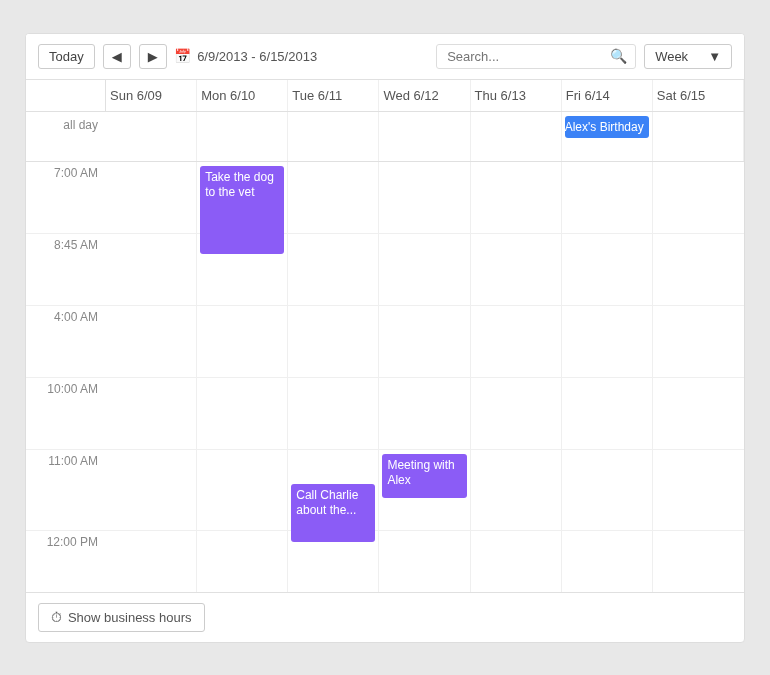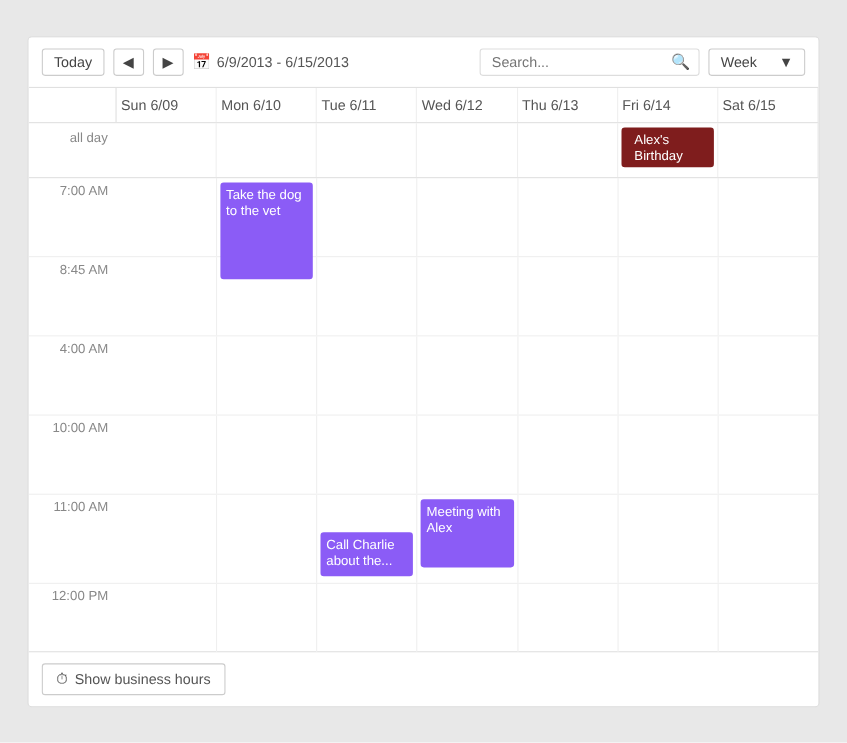--- a/index.html
+++ b/index.html
@@ -124,24 +124,24 @@
       color: #888;
       text-align: right;
       padding: 6px 8px 0 0;
     }
     .allday-cell {
       border-right: 1px solid #efefef;
       padding: 4px 3px;
       position: relative;
     }
     .allday-event {
-      background: #7f1d1d;
+      background: #3b82f6;
       color: #fff;
       font-size: 12px;
-      padding: 4px 12px;
+      padding: 4px 0;
       border-radius: 3px;
       cursor: pointer;
     }
 
     
     .time-rows {
       overflow-y: auto;
       max-height: 430px;
     }
     .time-row {
@@ -308,27 +308,27 @@
         <div class="time-cell"></div>
         <div class="time-cell"></div>
       </div>
 
       <div class="time-row" style="min-height:80px;">
         <div class="time-label">11:00 AM</div>
         <div class="time-cell"></div>
         <div class="time-cell"></div>
 
         <div class="time-cell" style="position:relative; min-height:80px;">
-          <div class="event-block" style="top:34px; height:40px;">
+          <div class="event-block" style="top:34px; height:58px;">
             Call Charlie about the...
           </div>
         </div>
 
         <div class="time-cell" style="position:relative;">
-          <div class="event-block" style="top:4px; height:62px;">
+          <div class="event-block" style="top:4px; height:44px;">
             Meeting with Alex
           </div>
         </div>
         <div class="time-cell"></div>
         <div class="time-cell"></div>
         <div class="time-cell"></div>
       </div>
 
       <div class="time-row">
         <div class="time-label">12:00 PM</div>

